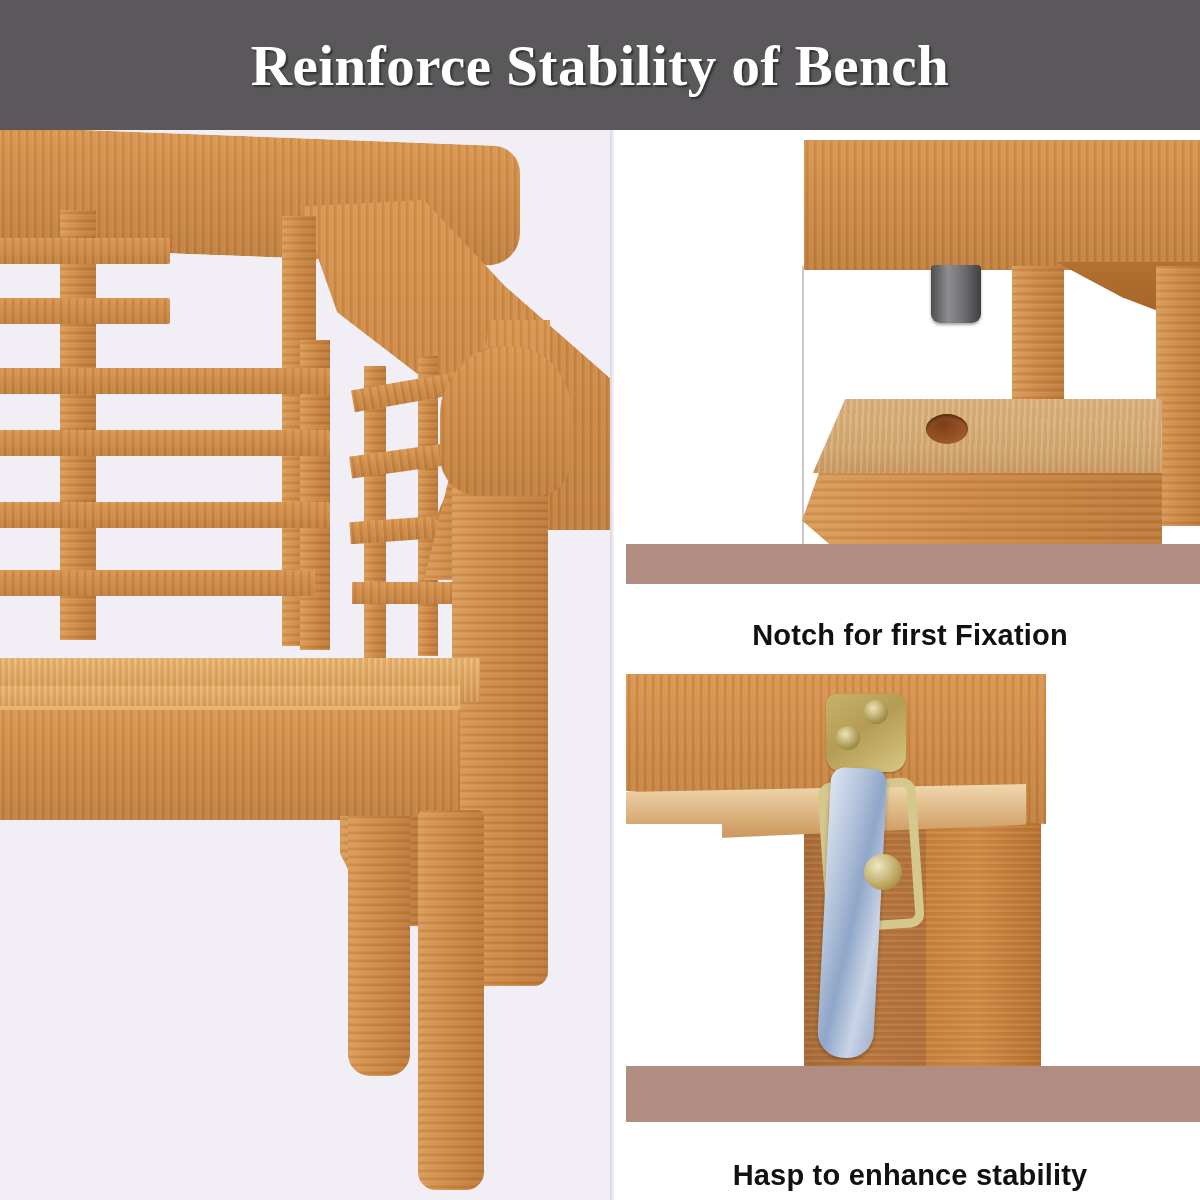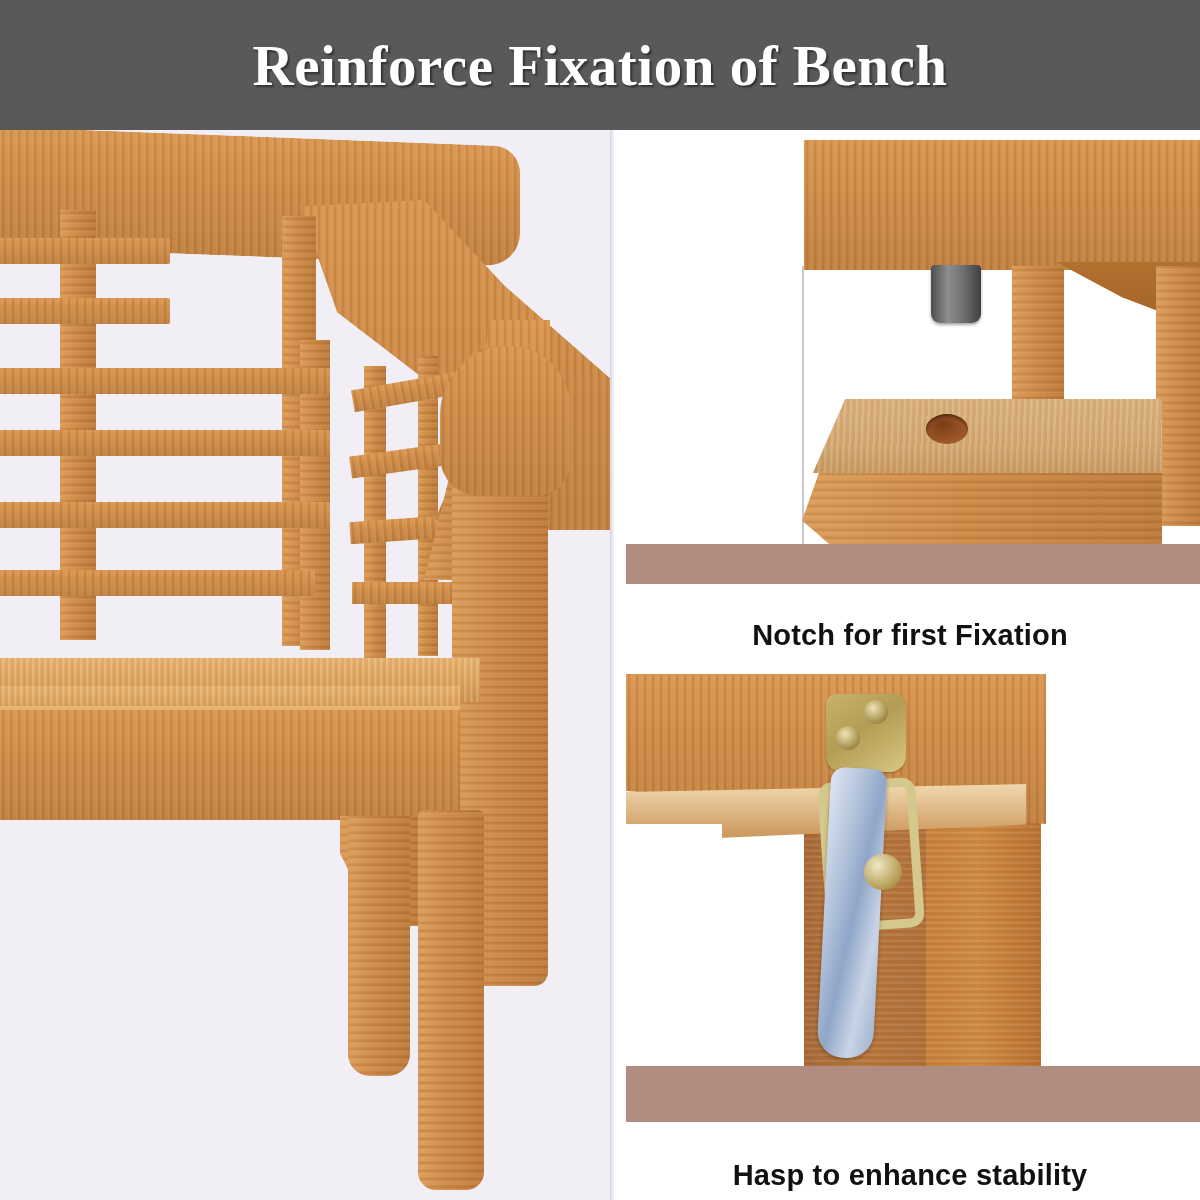--- a/index.html
+++ b/index.html
@@ -279,21 +279,21 @@
   }
   .h-whiteR{
     position:absolute; left:430px; top:0px; width:150px; height:400px;
     background:#ffffff;
   }
 </style>
 </head>
 <body>
 
 <div class="banner">
-  <div class="banner-title">Reinforce Fixation of Bench</div>
+  <div class="banner-title">Reinforce Stability of Bench</div>
 </div>
 
 <div class="stage">
 
   <div class="hero">
     <div class="hero-inner">
 
       <div class="b crest wood"></div>
       <div class="b crest-wave wood"></div>
 

